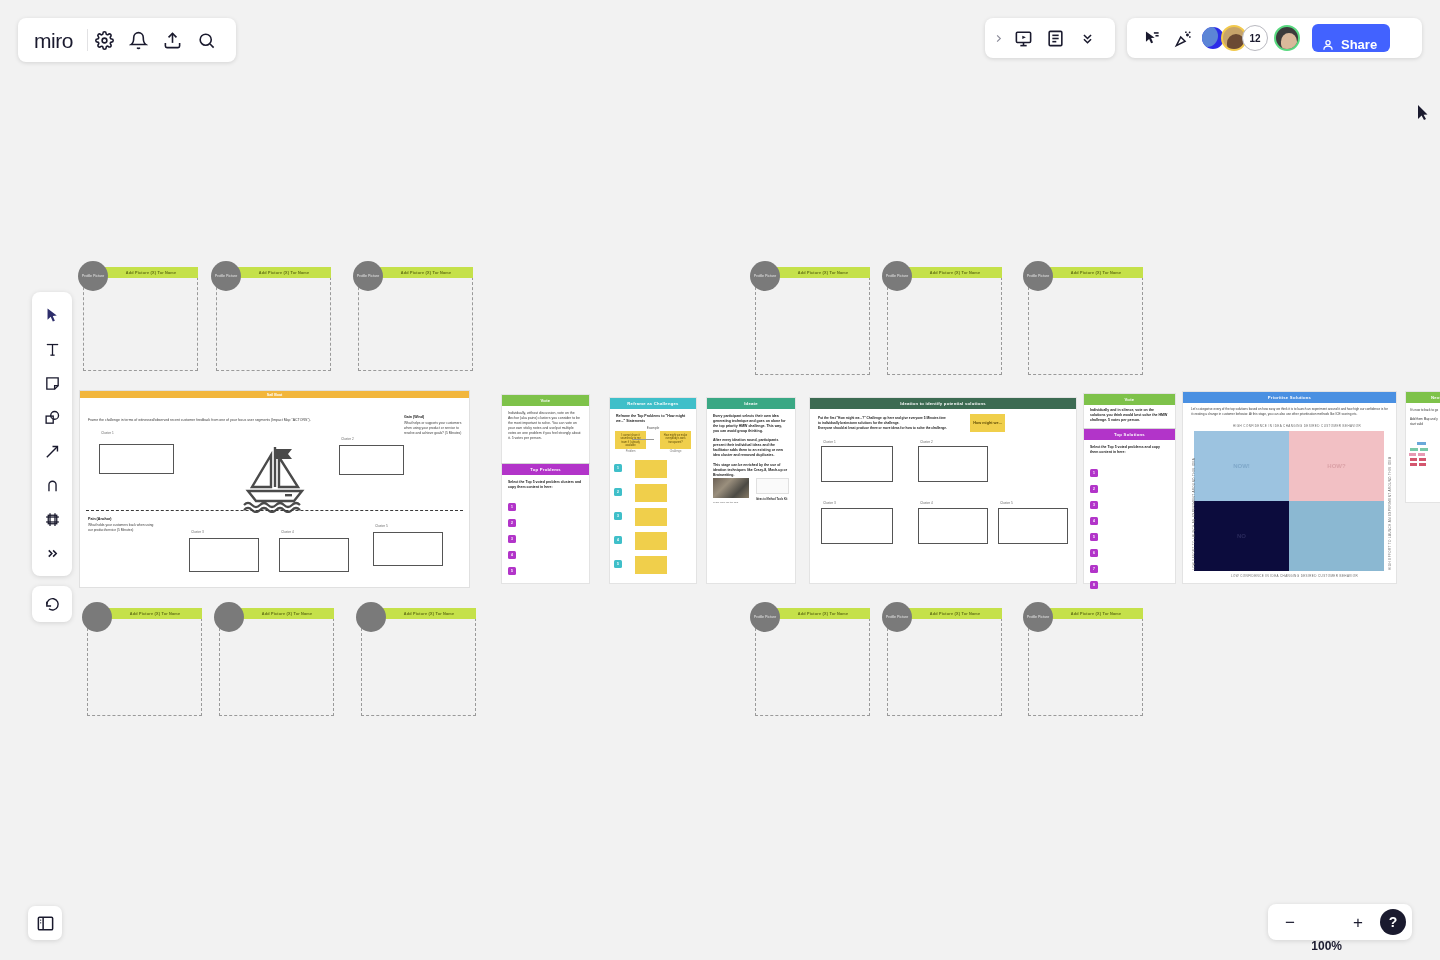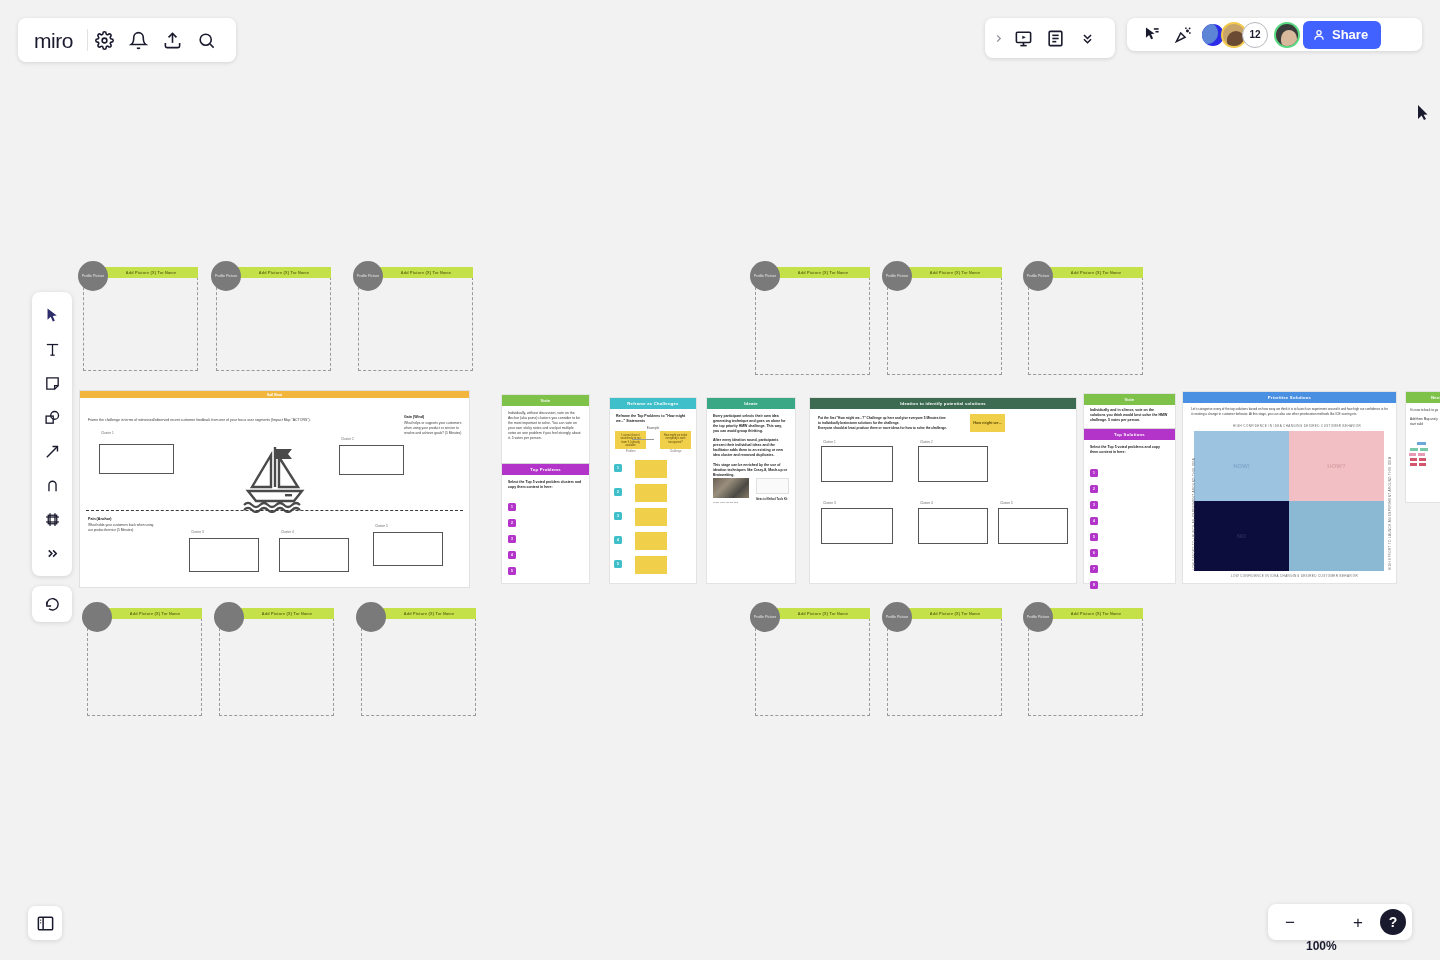--- a/index.html
+++ b/index.html
@@ -37,21 +37,21 @@
   
   .topbar-r1 {
     position: absolute; left: 985px; top: 18px;
     width: 130px; height: 40px;
     background: #fff; border-radius: 8px;
     box-shadow: 0 1px 4px rgba(0,0,0,.13);
     display: flex; align-items: center; z-index: 40;
   }
   .topbar-r2 {
     position: absolute; left: 1127px; top: 18px;
-    width: 295px; height: 33px;
+    width: 295px; height: 40px;
     background: #fff; border-radius: 8px;
     box-shadow: 0 1px 4px rgba(0,0,0,.13);
     display: flex; align-items: center; z-index: 40;
   }
   .r-ico {
     width: 32px; height: 32px;
     display: flex; align-items: center; justify-content: center;
     cursor: pointer; border-radius: 5px;
   }
   .chev-small { width: 18px; margin-left: 4px; }
@@ -67,24 +67,24 @@
   .av.blue::after{ content:""; position:absolute; left:-6px; top:-2px;
     width:22px;height:22px;border-radius:50%;background:#5c85d6;}
   .av.y { background:#c7a46a; border:2px solid #f2c94c; }
   .av.y::after{content:"";position:absolute;left:4px;top:7px;width:18px;height:18px;
     border-radius:50% 50% 40% 40%;background:#6b4a33;}
   .av.count { background:#fff; border:1.5px solid #b9b9c0; color:#1a1a2e; font-size:10px;}
   .av.g { background:#3b3b3b; border:2px solid #59d980; margin-left: 6px;}
   .av.g::after{content:"";position:absolute;left:5px;top:6px;width:16px;height:17px;
     border-radius:50% 50% 35% 35%;background:#d9b99b;}
   .share-btn {
-    margin-left: 3px; margin-right: 8px;
+    margin-left: 12px; margin-right: 8px;
     height: 28px; padding: 0 13px 0 9px;
     background: #4262ff; color: #fff;
-    border-radius: 6px; display: flex; align-items: center; gap: 6px;
+    border-radius: 6px; display: flex; align-items: flex-end; gap: 6px;
     font-size: 13px; font-weight: 700; cursor: pointer;
   }
 
   
   .tools {
     position: absolute; left: 32px; top: 292px;
     width: 40px; background: #fff; border-radius: 8px;
     box-shadow: 0 1px 5px rgba(0,0,0,.13);
     padding: 6px 0; z-index: 40;
   }
@@ -111,21 +111,21 @@
   }
   .zoombar {
     position: absolute; right: 28px; bottom: 20px;
     height: 36px; background: #fff; border-radius: 8px;
     box-shadow: 0 1px 5px rgba(0,0,0,.13);
     display: flex; align-items: center; padding: 0 6px 0 10px; gap: 4px;
     z-index: 40;
   }
   .zm-btn { width: 24px; height: 24px; display:flex;align-items:center;justify-content:center;
     cursor:pointer; font-size:17px; color:#1a1a2e; line-height:1;}
-  .zm-val { font-size: 12px; font-weight: 700; color:#1a1a2e; min-width: 36px; text-align:left;margin-top:48px;}
+  .zm-val { font-size: 12px; font-weight: 700; color:#1a1a2e; min-width: 36px; text-align:right;margin-top:48px;}
   .help-btn {
     width: 26px; height: 26px; border-radius: 50%;
     background: #1a1a2e; color: #fff; font-size: 14px; font-weight: 700;
     display:flex;align-items:center;justify-content:center; margin-left:6px; cursor:pointer;
   }
 
   
   .canvas { position: absolute; inset: 0; z-index: 1; }
 
   

